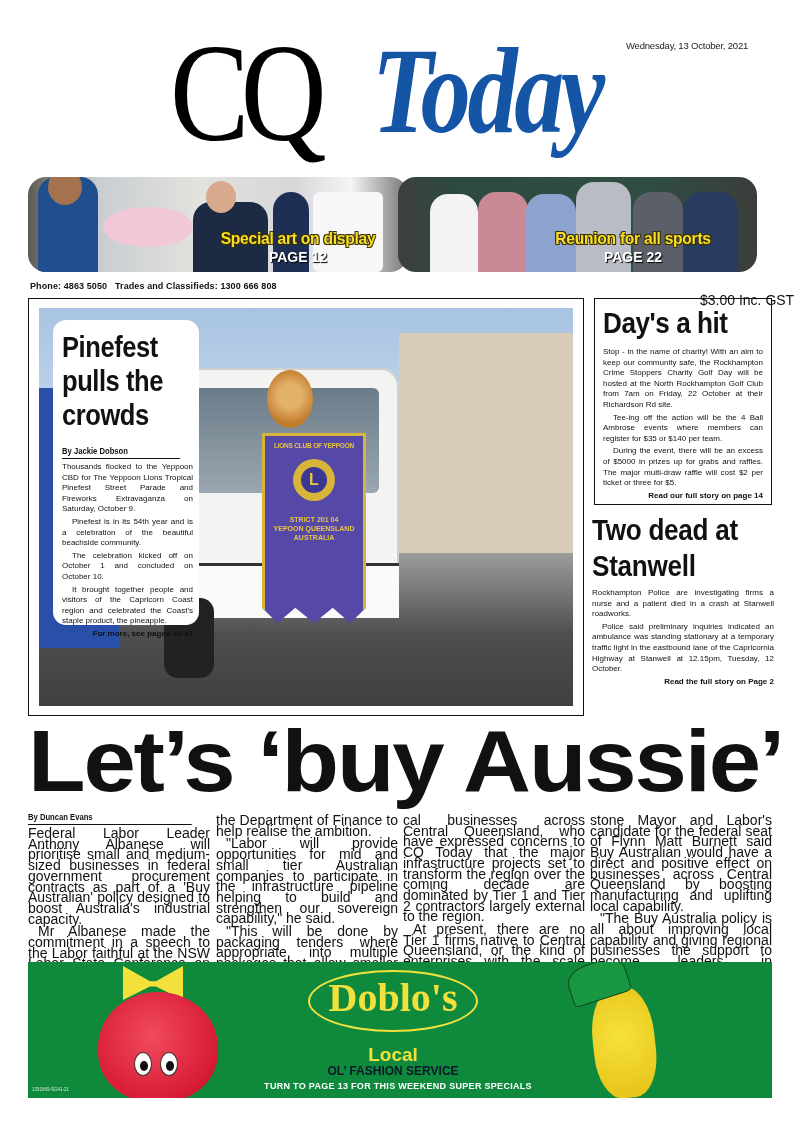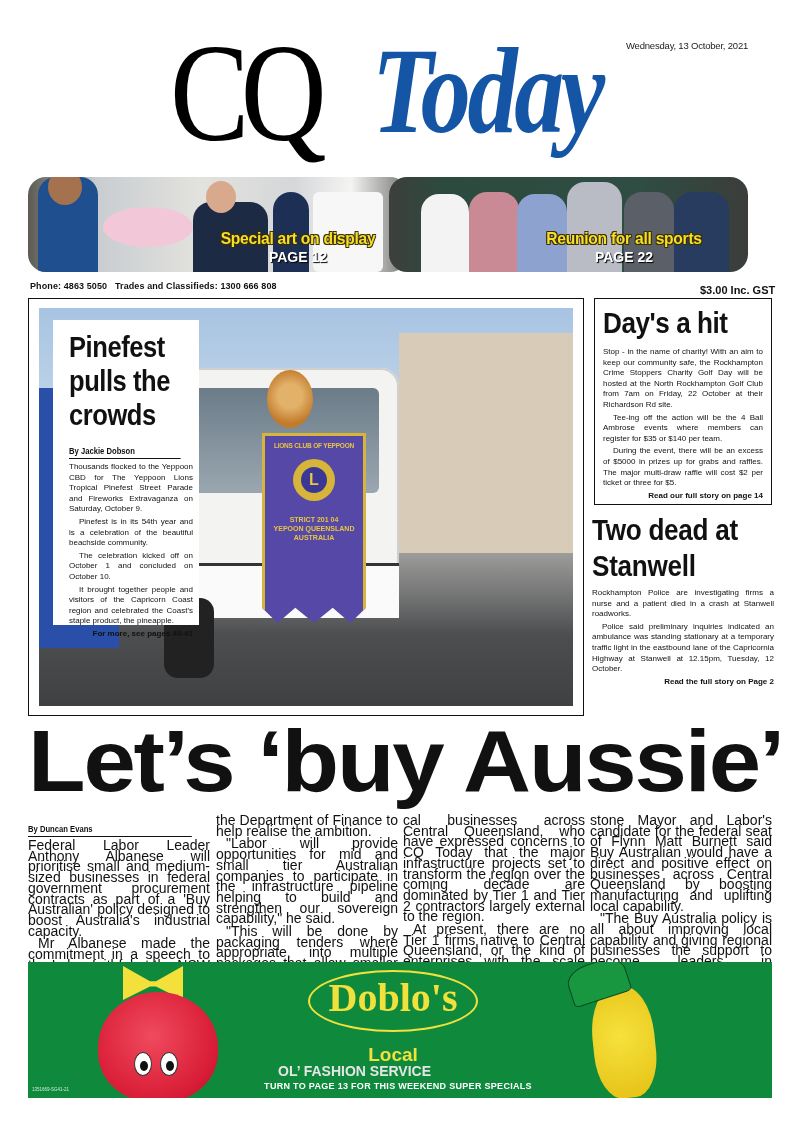--- a/index.html
+++ b/index.html
@@ -10,51 +10,51 @@
 
   
   .masthead { left: 160px; top: 18px; width: 470px; height: 150px; }
   .mast-cq { position: absolute; left: 10px; top: 0px; font-family: "Liberation Serif", serif; font-size: 140px; line-height: 150px; letter-spacing: -10px; color: #000; transform: scaleX(0.85); transform-origin: left; }
   .mast-today { position: absolute; left: 212px; top: -2px; font-family: "Liberation Serif", serif; font-style: italic; font-weight: bold; font-size: 122px; line-height: 150px; letter-spacing: -4px; color: #1555a6; transform: scaleX(0.82); transform-origin: left; }
   .dateline { left: 626px; top: 40px; font-size: 9.5px; color: #222; letter-spacing: -0.2px; }
 
   
   .teaser { top: 177px; height: 95px; overflow: hidden; border-radius: 18px; }
   .teaser-left { left: 28px; width: 380px; background: linear-gradient(90deg, #5c5a52 0%, #c9cdd0 18%, #e2e2de 45%, #d5d7d9 70%, #f4f4f2 85%, #747674 100%); }
-  .teaser-right { left: 389px; width: 359px; background: linear-gradient(90deg, #3d3f3c 0%, #2d4a3f 15%, #2f4d42 70%, #3b3d3b 100%); }
+  .teaser-right { left: 398px; width: 359px; background: linear-gradient(90deg, #3d3f3c 0%, #2d4a3f 15%, #2f4d42 70%, #3b3d3b 100%); }
   .teaser .people { position: absolute; bottom: 0; left: 0; right: 0; height: 95px; }
   .teaser .fig { position: absolute; bottom: 0; border-radius: 18px 18px 0 0; }
   .teaser .head { position: absolute; border-radius: 50%; background: #d8a98c; }
   .teaser-caption { position: absolute; text-align: center; font-family: "Liberation Sans", sans-serif; font-weight: bold; }
   .teaser-caption .title { display: block; color: #f6de2c; font-size: 17px; letter-spacing: -0.3px; text-shadow: 1px 1px 0 #3a2f00, -1px -1px 0 #3a2f00, 1px -1px 0 #3a2f00, -1px 1px 0 #3a2f00; transform: scaleX(0.92); }
   .teaser-caption .page { display: block; color: #ffffff; font-size: 14px; text-shadow: 1px 1px 1px #000; margin-top: 0px; }
 
   
   .infostrip { left: 30px; top: 281px; font-size: 9px; font-weight: bold; letter-spacing: 0.1px; }
-  .price { left: 700px; top: 284px; font-size: 11px; font-weight: bold; }
+  .price { left: 700px; top: 292px; font-size: 14px; font-weight: normal; }
 
   
   .feature-box { left: 28px; top: 298px; width: 556px; height: 418px; border: 1px solid #111; }
   .feature-photo { position: absolute; left: 10px; top: 9px; width: 534px; height: 398px; overflow: hidden;
     background: linear-gradient(180deg, #a8c4e2 0%, #c3d6ea 30%, #b6b7b2 55%, #4d4e50 82%, #3f4042 100%); }
   .truck-cab { position: absolute; left: 80px; top: 60px; width: 280px; height: 250px; background: #f3f3f1; border-radius: 18px 18px 4px 4px; box-shadow: inset 0 0 0 2px #cfcfcf; }
   .truck-windshield { position: absolute; left: 105px; top: 80px; width: 235px; height: 105px; background: linear-gradient(180deg,#6b7c88,#9aa7b1); border-radius: 6px; }
   .truck-bumper { position: absolute; left: 80px; top: 255px; width: 280px; height: 55px; background: #fafafa; border-top: 3px solid #333; }
   .truck-wheel { position: absolute; top: 290px; width: 50px; height: 80px; background: #222; border-radius: 14px; }
   .float-blue { position: absolute; left: 0; top: 80px; width: 80px; height: 260px; background: #2a4fa8; }
   .building { position: absolute; left: 360px; top: 25px; width: 174px; height: 220px; background: #d8cbb7; }
   .lion-head { position: absolute; left: 228px; top: 62px; width: 46px; height: 58px; background: radial-gradient(circle at 50% 45%, #e2b26a 30%, #c27a2b 70%); border-radius: 50%; }
   .banner { position: absolute; left: 223px; top: 125px; width: 104px; height: 190px; background: #5648a6; border: 3px solid #d7b43a; border-bottom: none; clip-path: polygon(0 0,100% 0,100% 92%,85% 100%,68% 92%,50% 100%,32% 92%,15% 100%,0 92%); display: flex; flex-direction: column; align-items: center; padding-top: 6px; }
   .banner-top { font-size: 6.5px; color: #e8c542; font-weight: bold; letter-spacing: -0.2px; }
   .banner-emblem { margin-top: 10px; width: 42px; height: 42px; border-radius: 50%; background: #d7b43a; display: flex; align-items: center; justify-content: center; }
   .banner-emblem span { width: 26px; height: 26px; border-radius: 50%; background: #3b3794; color: #e8c542; font-weight: bold; font-size: 16px; display: flex; align-items: center; justify-content: center; }
   .banner-line { font-size: 7px; color: #e8c542; font-weight: bold; text-align: center; line-height: 9px; }
   .banner-lines { margin-top: 14px; }
 
-  .feature-text { position: absolute; left: 24px; top: 21px; width: 146px; height: 305px; background: #fff; padding: 10px 6px 6px 16px; }
+  .feature-text { position: absolute; left: 24px; top: 21px; width: 146px; height: 305px; background: #fff; padding: 10px 6px 6px 9px; border-radius: 13px; }
   .feature-headline { font-size: 29px; font-weight: bold; line-height: 34px; letter-spacing: -0.5px; transform: scaleX(0.88); transform-origin: left; width: 160px; }
   .byline { font-size: 8.5px; font-weight: bold; border-bottom: 1px solid #111; padding-bottom: 2px; margin-top: 14px; transform: scaleX(0.9); transform-origin: left; }
   .body-text { font-size: 8px; line-height: 10.6px; text-align: justify; color: #111; }
   .body-text p { text-indent: 10px; margin-top: 2px; }
   .body-text p.first { text-indent: 0; margin-top: 3px; }
   .more-link { font-size: 8px; font-weight: bold; text-align: right; margin-top: 2px; }
 
   
   .hit-box { left: 594px; top: 298px; width: 178px; height: 207px; border: 1px solid #111; padding: 6px 8px; }
   .hit-headline { font-size: 29px; font-weight: bold; line-height: 36px; letter-spacing: -0.5px; transform: scaleX(0.9); transform-origin: left; width: 190px; }
@@ -69,21 +69,21 @@
   
   .lead { left: 28px; top: 812px; width: 744px; height: 150px; }
   .lead-col { position: absolute; top: 0; width: 182px; }
   .lead-col .body-text { font-size: 14px; line-height: 10.7px; }
 
   
   .ad { left: 28px; top: 962px; width: 744px; height: 136px; background: #0f8a3d; overflow: hidden; }
   .ad-logo { position: absolute; left: 280px; top: 8px; width: 170px; height: 62px; border: 2px solid #f1e13c; border-radius: 50%; }
   .ad-brand { position: absolute; left: 280px; top: 8px; width: 170px; text-align: center; font-family: "Liberation Serif", serif; font-weight: bold; font-size: 40px; line-height: 56px; color: #f1e13c; }
   .ad-local { position: absolute; left: 270px; top: 83px; width: 190px; text-align: center; font-size: 19px; font-weight: bold; color: #f1e13c; line-height: 20px; }
-  .ad-service { position: absolute; left: 250px; top: 102px; width: 230px; font-size: 14px; font-weight: bold; color: #e5e5e5; line-height: 15px; }
+  .ad-service { position: absolute; left: 250px; top: 102px; width: 230px; text-align: center; font-size: 12px; font-weight: bold; color: #0f172a; line-height: 15px; }
   .ad-turn { position: absolute; left: 200px; top: 119px; width: 340px; text-align: center; font-size: 9px; font-weight: bold; color: #ffffff; letter-spacing: 0.3px; }
   .ad-code { position: absolute; left: 4px; top: 125px; font-size: 4.5px; color: #cfe8d6; }
   .tomato { position: absolute; left: 70px; top: 30px; width: 120px; height: 110px; background: radial-gradient(circle at 45% 40%, #f04a5e 0%, #d81c35 70%, #a5122a 100%); border-radius: 50% 50% 45% 45%; }
   .tomato-bow { position: absolute; left: 95px; top: 4px; width: 60px; height: 34px; background: #f4e03a; clip-path: polygon(0 0, 45% 45%, 55% 45%, 100% 0, 100% 100%, 55% 60%, 45% 60%, 0 100%); }
   .tomato-eye { position: absolute; top: 60px; width: 18px; height: 24px; background: #fff; border-radius: 50%; border: 1px solid #333; }
   .tomato-eye::after { content: ""; position: absolute; left: 5px; top: 8px; width: 8px; height: 10px; border-radius: 50%; background: #111; }
   .banana { position: absolute; left: 565px; top: 24px; width: 62px; height: 112px; background: radial-gradient(circle at 45% 45%, #f6e23b 0%, #e8c61c 80%); border-radius: 45% 45% 40% 40%; transform: rotate(-6deg); }
   .banana-hat { position: absolute; left: 540px; top: 0px; width: 60px; height: 38px; background: #189640; border: 1px solid #0a4a1f; border-radius: 40% 40% 10% 10%; transform: rotate(-18deg); }
 </style>
 </head>
@@ -185,21 +185,21 @@
   <div class="body-text" style="margin-top:4px;">
     <p class="first">Rockhampton Police are investigating firms a nurse and a patient died in a crash at Stanwell roadworks.</p>
     <p>Police said preliminary inquiries indicated an ambulance was standing stationary at a temporary traffic light in the eastbound lane of the Capricornia Highway at Stanwell at 12.15pm, Tuesday, 12 October.</p>
   </div>
   <div class="more-link">Read the full story on Page 2</div>
 </div>
 
 <div class="abs big-headline">Let’s ‘buy Aussie’</div>
 
 <div class="abs lead">
-  <div class="lead-col" style="left:0;margin-top:12px;">
+  <div class="lead-col" style="left:0;">
     <div class="byline" style="margin-top:0;">By Duncan Evans</div>
     <div class="body-text">
       <p class="first">Federal Labor Leader Anthony Albanese will prioritise small and medium-sized businesses in federal government procurement contracts as part of a 'Buy Australian' policy designed to boost Australia's industrial capacity.</p>
       <p>Mr Albanese made the commitment in a speech to the Labor faithful at the NSW Labor State Conference on Saturday, promising to establish a Future Made in Australia office within</p>
     </div>
   </div>
   <div class="lead-col" style="left:188px;">
     <div class="body-text">
       <p class="first">the Department of Finance to help realise the ambition.</p>
       <p>"Labor will provide opportunities for mid and small tier Australian companies to participate in the infrastructure pipeline helping to build and strengthen our sovereign capability," he said.</p>

